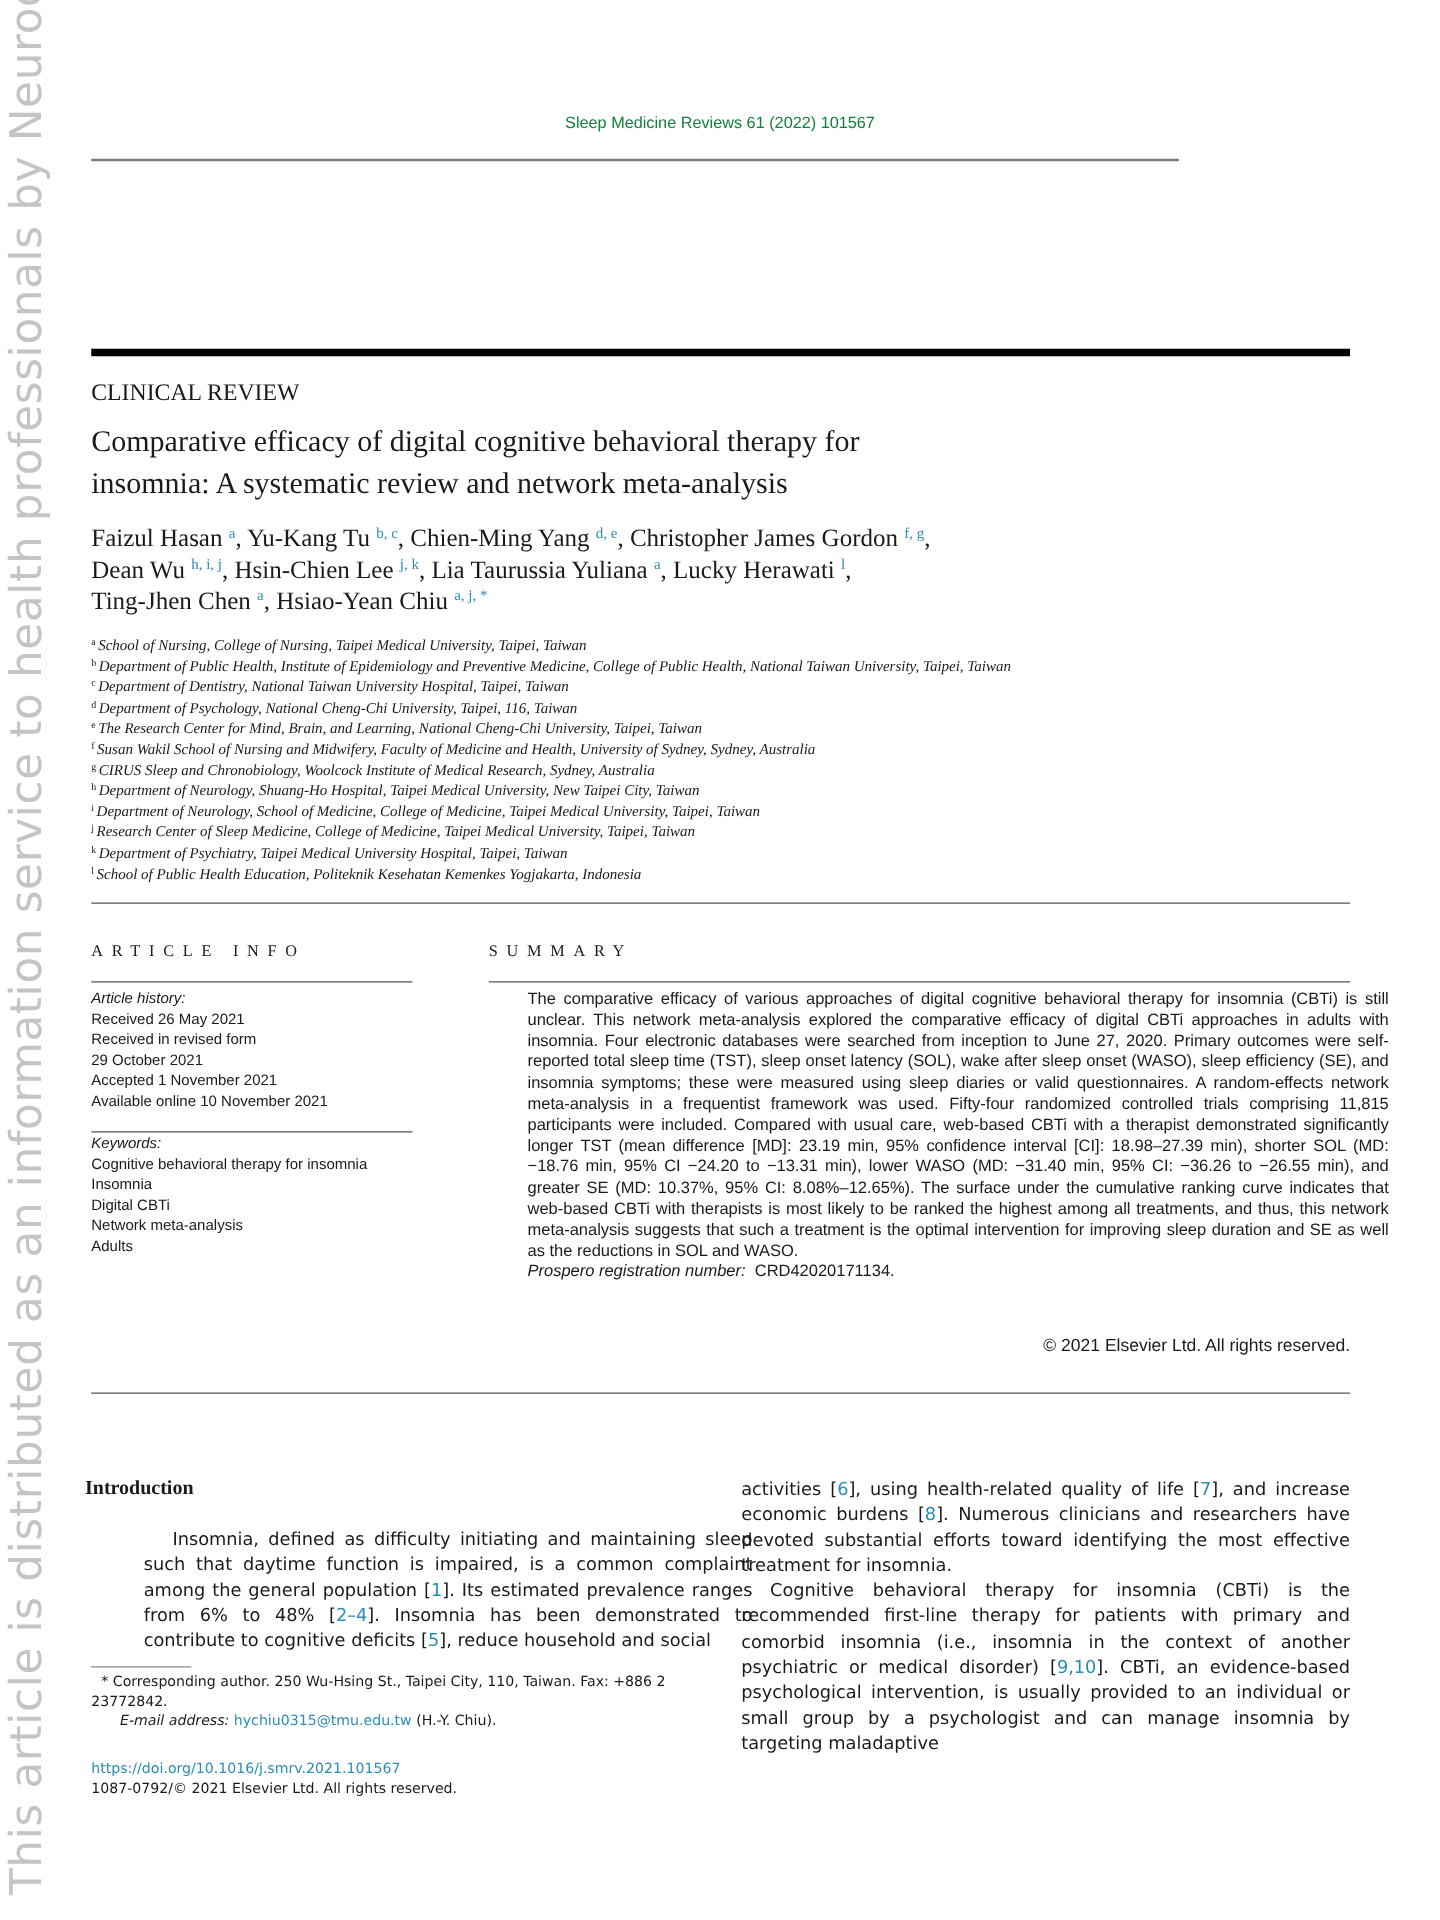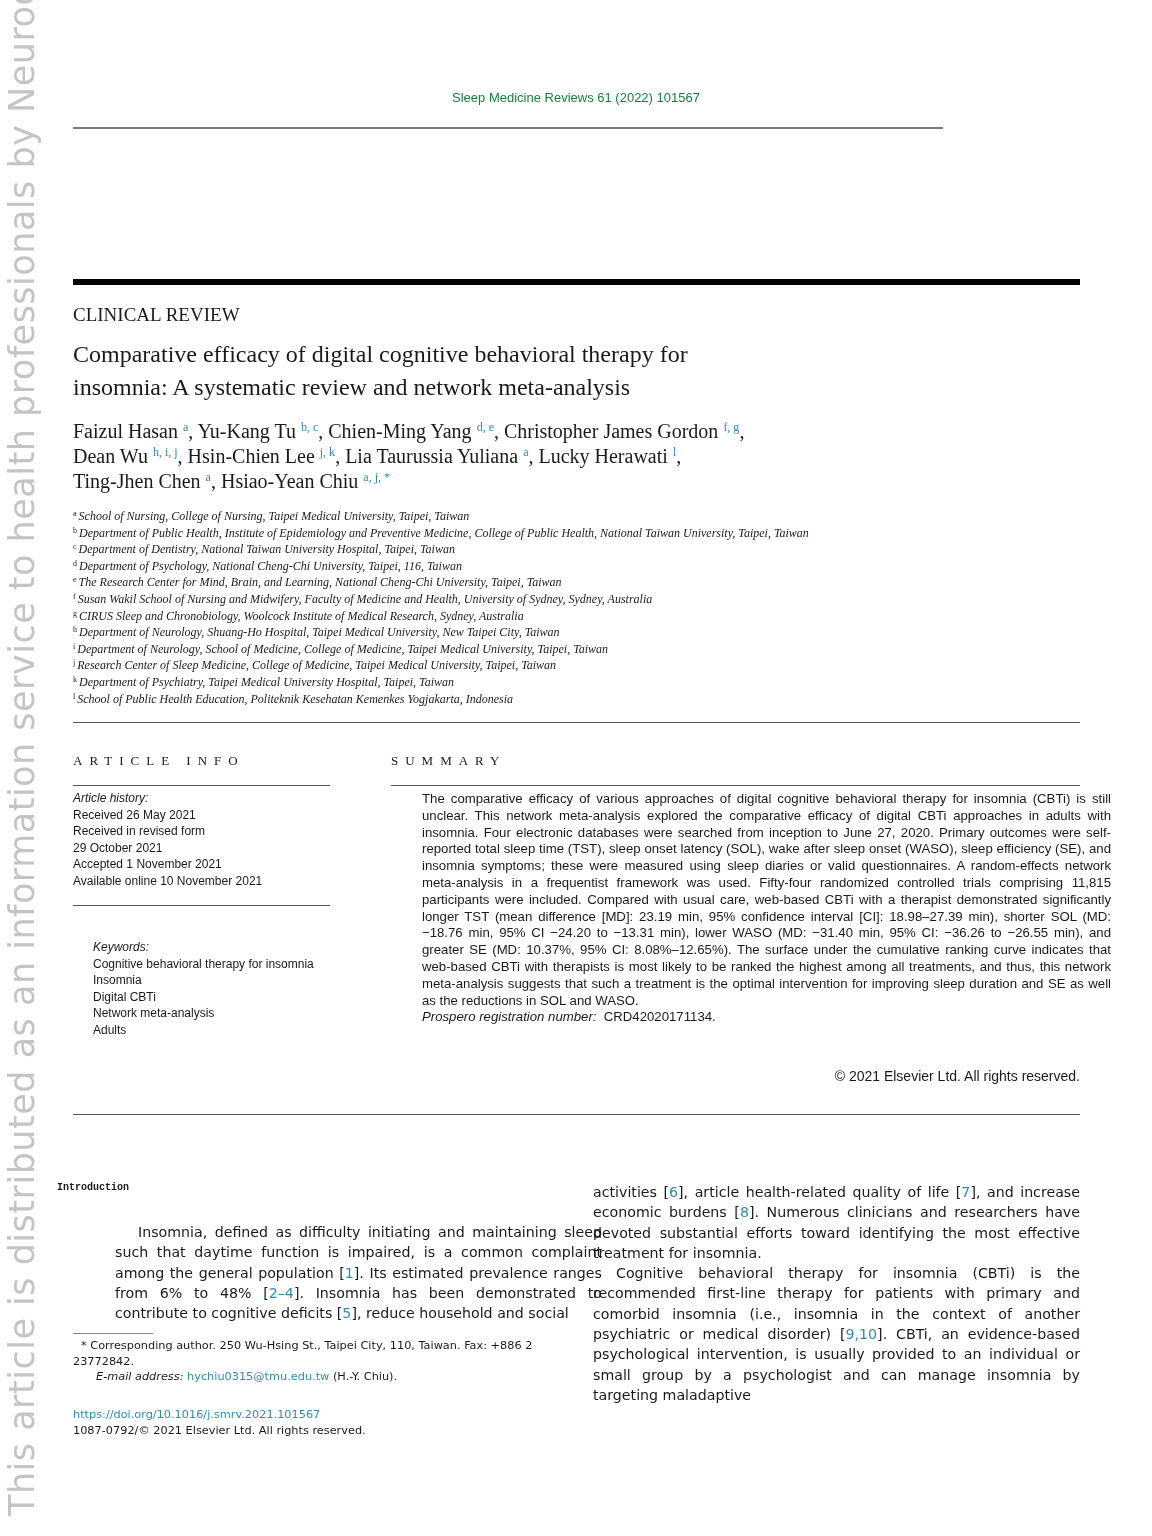--- a/index.html
+++ b/index.html
@@ -37,21 +37,21 @@
 
   .info-block { left:73px; width:260px; font-family:Liberation Sans, sans-serif; font-size:12px; line-height:16.5px; }
   .info-block .lbl { font-style:italic; }
 
   .summary { left:391px; top:791px; width:689px; font-family:"Liberation Sans", sans-serif; font-size:13.2px; line-height:16.8px; text-align:justify;margin-left:31px; }
   .summary .pros { font-style:italic; }
   .copyright { left:391px; top:1068px; width:689px; text-align:right; font-size:14px; font-family:"Liberation Sans", sans-serif; }
 
   .rule-end { left:73px; width:1007px; top:1114px; height:1px; background:#555; }
 
-  .intro-head { left:57px; top:1182px; font-family:Liberation Mono, monospace; font-weight:bold; font-size:10px; }
+  .intro-head { left:68px; top:1182px; font-family:Liberation Serif, serif; font-weight:bold; font-size:16px; }
   .col { font-family:"DejaVu Sans", sans-serif; font-size:14.2px; line-height:20.3px; text-align:justify; width:487px; }
   .col p { margin:0; text-indent:23px; }
   .col p.noindent { text-indent:0; }
   .col-left { left:71px; top:1222px;margin-left:44px; }
   .col-right { left:593px; top:1182px; }
 
   .fn-rule { left:73px; top:1333px; width:80px; height:1px; background:#888; }
   .footnote { left:73px; top:1338px; width:487px; font-family:"DejaVu Sans", sans-serif; font-size:11.3px; line-height:15.5px; }
   .footnote .em { font-style:italic; }
   .doi { left:73px; top:1407px; width:487px; font-family:"DejaVu Sans", sans-serif; font-size:11.3px; line-height:15.5px; }
@@ -109,21 +109,21 @@
 
 <div class="abs info-block" style="top:790px;">
   <div class="lbl">Article history:</div>
   <div>Received 26 May 2021</div>
   <div>Received in revised form</div>
   <div>29 October 2021</div>
   <div>Accepted 1 November 2021</div>
   <div>Available online 10 November 2021</div>
 </div>
 
-<div class="abs info-block" style="top:939px;margin-left:20px;">
+<div class="abs info-block" style="top:906px;">
   <div class="lbl">Keywords:</div>
   <div>Cognitive behavioral therapy for insomnia</div>
   <div>Insomnia</div>
   <div>Digital CBTi</div>
   <div>Network meta-analysis</div>
   <div>Adults</div>
 </div>
 
 <div class="abs summary">
   <div>The comparative efficacy of various approaches of digital cognitive behavioral therapy for insomnia (CBTi) is still unclear. This network meta-analysis explored the comparative efficacy of digital CBTi approaches in adults with insomnia. Four electronic databases were searched from inception to June 27, 2020. Primary outcomes were self-reported total sleep time (TST), sleep onset latency (SOL), wake after sleep onset (WASO), sleep efficiency (SE), and insomnia symptoms; these were measured using sleep diaries or valid questionnaires. A random-effects network meta-analysis in a frequentist framework was used. Fifty-four randomized controlled trials comprising 11,815 participants were included. Compared with usual care, web-based CBTi with a therapist demonstrated significantly longer TST (mean difference [MD]: 23.19 min, 95% confidence interval [CI]: 18.98–27.39 min), shorter SOL (MD: −18.76 min, 95% CI −24.20 to −13.31 min), lower WASO (MD: −31.40 min, 95% CI: −36.26 to −26.55 min), and greater SE (MD: 10.37%, 95% CI: 8.08%–12.65%). The surface under the cumulative ranking curve indicates that web-based CBTi with therapists is most likely to be ranked the highest among all treatments, and thus, this network meta-analysis suggests that such a treatment is the optimal intervention for improving sleep duration and SE as well as the reductions in SOL and WASO.</div>
@@ -133,21 +133,21 @@
 
 <div class="abs rule-end"></div>
 
 <h2 class="abs intro-head" style="margin:0;">Introduction</h2>
 
 <div class="abs col col-left">
   <p><span>Insomnia, defined as difficulty initiating and maintaining sleep such that daytime function is impaired, is a common complaint among the general population [</span><a class="link">1</a><span>]. Its estimated prevalence ranges from 6% to 48% [</span><a class="link">2–4</a><span>]. Insomnia has been demonstrated to contribute to cognitive deficits [</span><a class="link">5</a><span>], reduce household and social</span></p>
 </div>
 
 <div class="abs col col-right">
-  <p class="noindent"><span>activities [</span><a class="link">6</a><span>], article health-related quality of life [</span><a class="link">7</a><span>], and increase economic burdens [</span><a class="link">8</a><span>]. Numerous clinicians and researchers have devoted substantial efforts toward identifying the most effective treatment for insomnia.</span></p>
+  <p class="noindent"><span>activities [</span><a class="link">6</a><span>], using health-related quality of life [</span><a class="link">7</a><span>], and increase economic burdens [</span><a class="link">8</a><span>]. Numerous clinicians and researchers have devoted substantial efforts toward identifying the most effective treatment for insomnia.</span></p>
   <p><span>Cognitive behavioral therapy for insomnia (CBTi) is the recommended first-line therapy for patients with primary and comorbid insomnia (i.e., insomnia in the context of another psychiatric or medical disorder) [</span><a class="link">9,10</a><span>]. CBTi, an evidence-based psychological intervention, is usually provided to an individual or small group by a psychologist and can manage insomnia by targeting maladaptive</span></p>
 </div>
 
 <div class="abs fn-rule"></div>
 <div class="abs footnote">
   <div style="text-indent:8px;">* Corresponding author. 250 Wu-Hsing St., Taipei City, 110, Taiwan. Fax: +886 2 23772842.</div>
   <div style="text-indent:23px;"><span class="em">E-mail address:</span> <a class="link">hychiu0315@tmu.edu.tw</a><span> (H.-Y. Chiu).</span></div>
 </div>
 <div class="abs doi">
   <a class="link">https://doi.org/10.1016/j.smrv.2021.101567</a>

